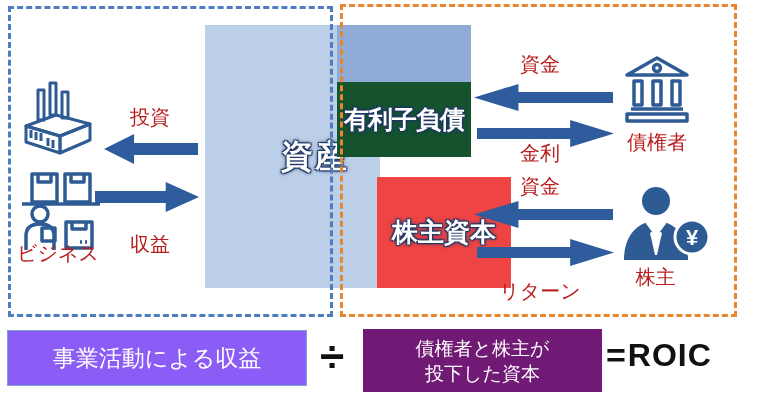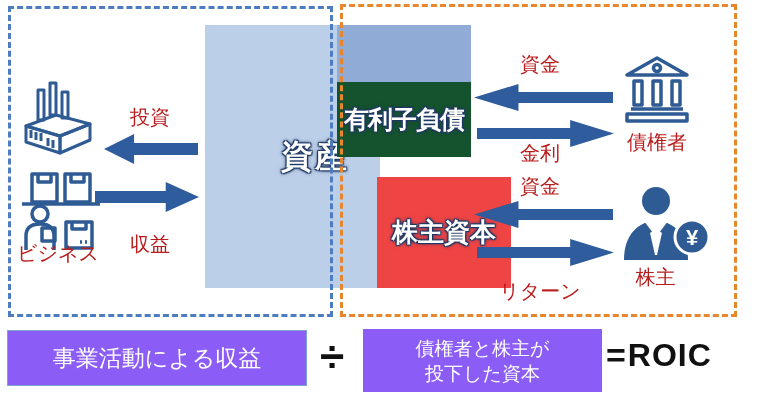--- a/index.html
+++ b/index.html
@@ -30,21 +30,21 @@
   .arrow.right{clip-path:polygon(0 30%,68% 30%,68% 0,100% 50%,68% 100%,68% 70%,0 70%);}
   .arrow.left{clip-path:polygon(100% 30%,32% 30%,32% 0,0 50%,32% 100%,32% 70%,100% 70%);}
   
   .lbl{position:absolute;color:#b91c1c;font-size:20px;text-align:center;white-space:nowrap;z-index:3;}
   
   .icon{position:absolute;z-index:3;}
   
   .formula-box{position:absolute;display:flex;flex-direction:column;align-items:center;justify-content:center;z-index:2;}
   .num-box{left:7px;top:330px;width:298px;height:54px;background:#8b5cf6;border:1px solid #7da4cf;}
   .num-box span{color:#ffffff;font-size:23px;}
-  .den-box{left:363px;top:329px;width:239px;height:63px;background:#8b5cf6;justify-content:center;}
+  .den-box{left:363px;top:329px;width:239px;height:63px;background:#701a75;justify-content:center;}
   .den-box span{color:#ffffff;font-size:19px;line-height:25px;}
   .op-divide{left:307px;top:331px;width:50px;height:52px;display:flex;align-items:center;justify-content:center;
     font-size:44px;font-weight:bold;color:#111;z-index:2;}
   .result{left:606px;top:336px;display:flex;align-items:center;color:#111;font-weight:bold;z-index:2;}
   .result .eq{font-size:34px;margin-right:2px;}
   .result .roic{font-size:32px;letter-spacing:1px;}
 </style>
 </head>
 <body>
 

